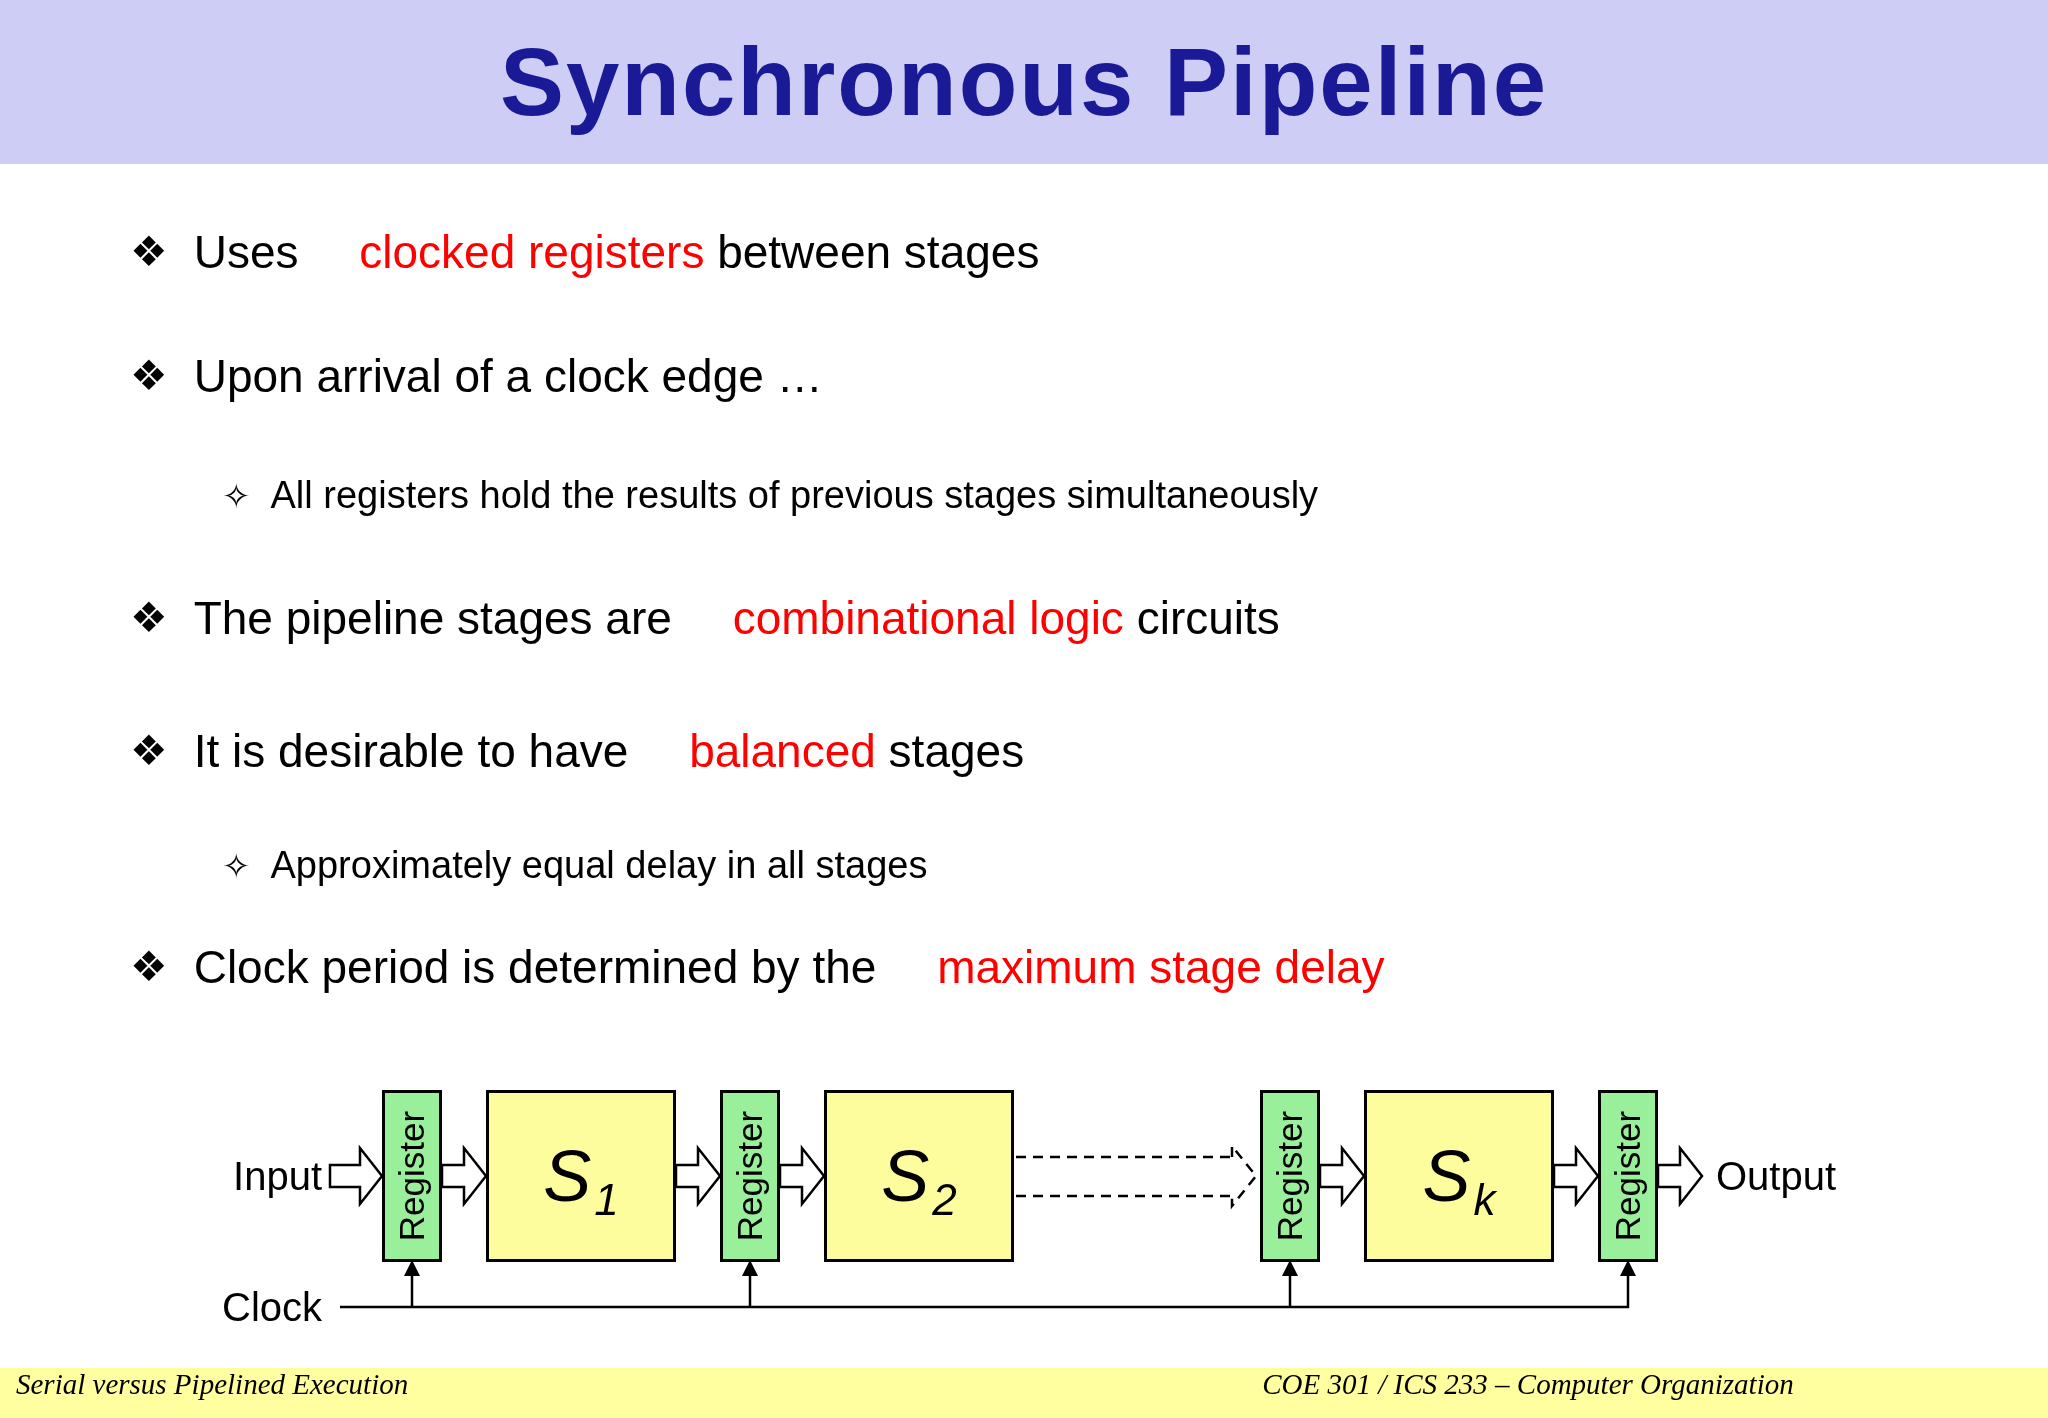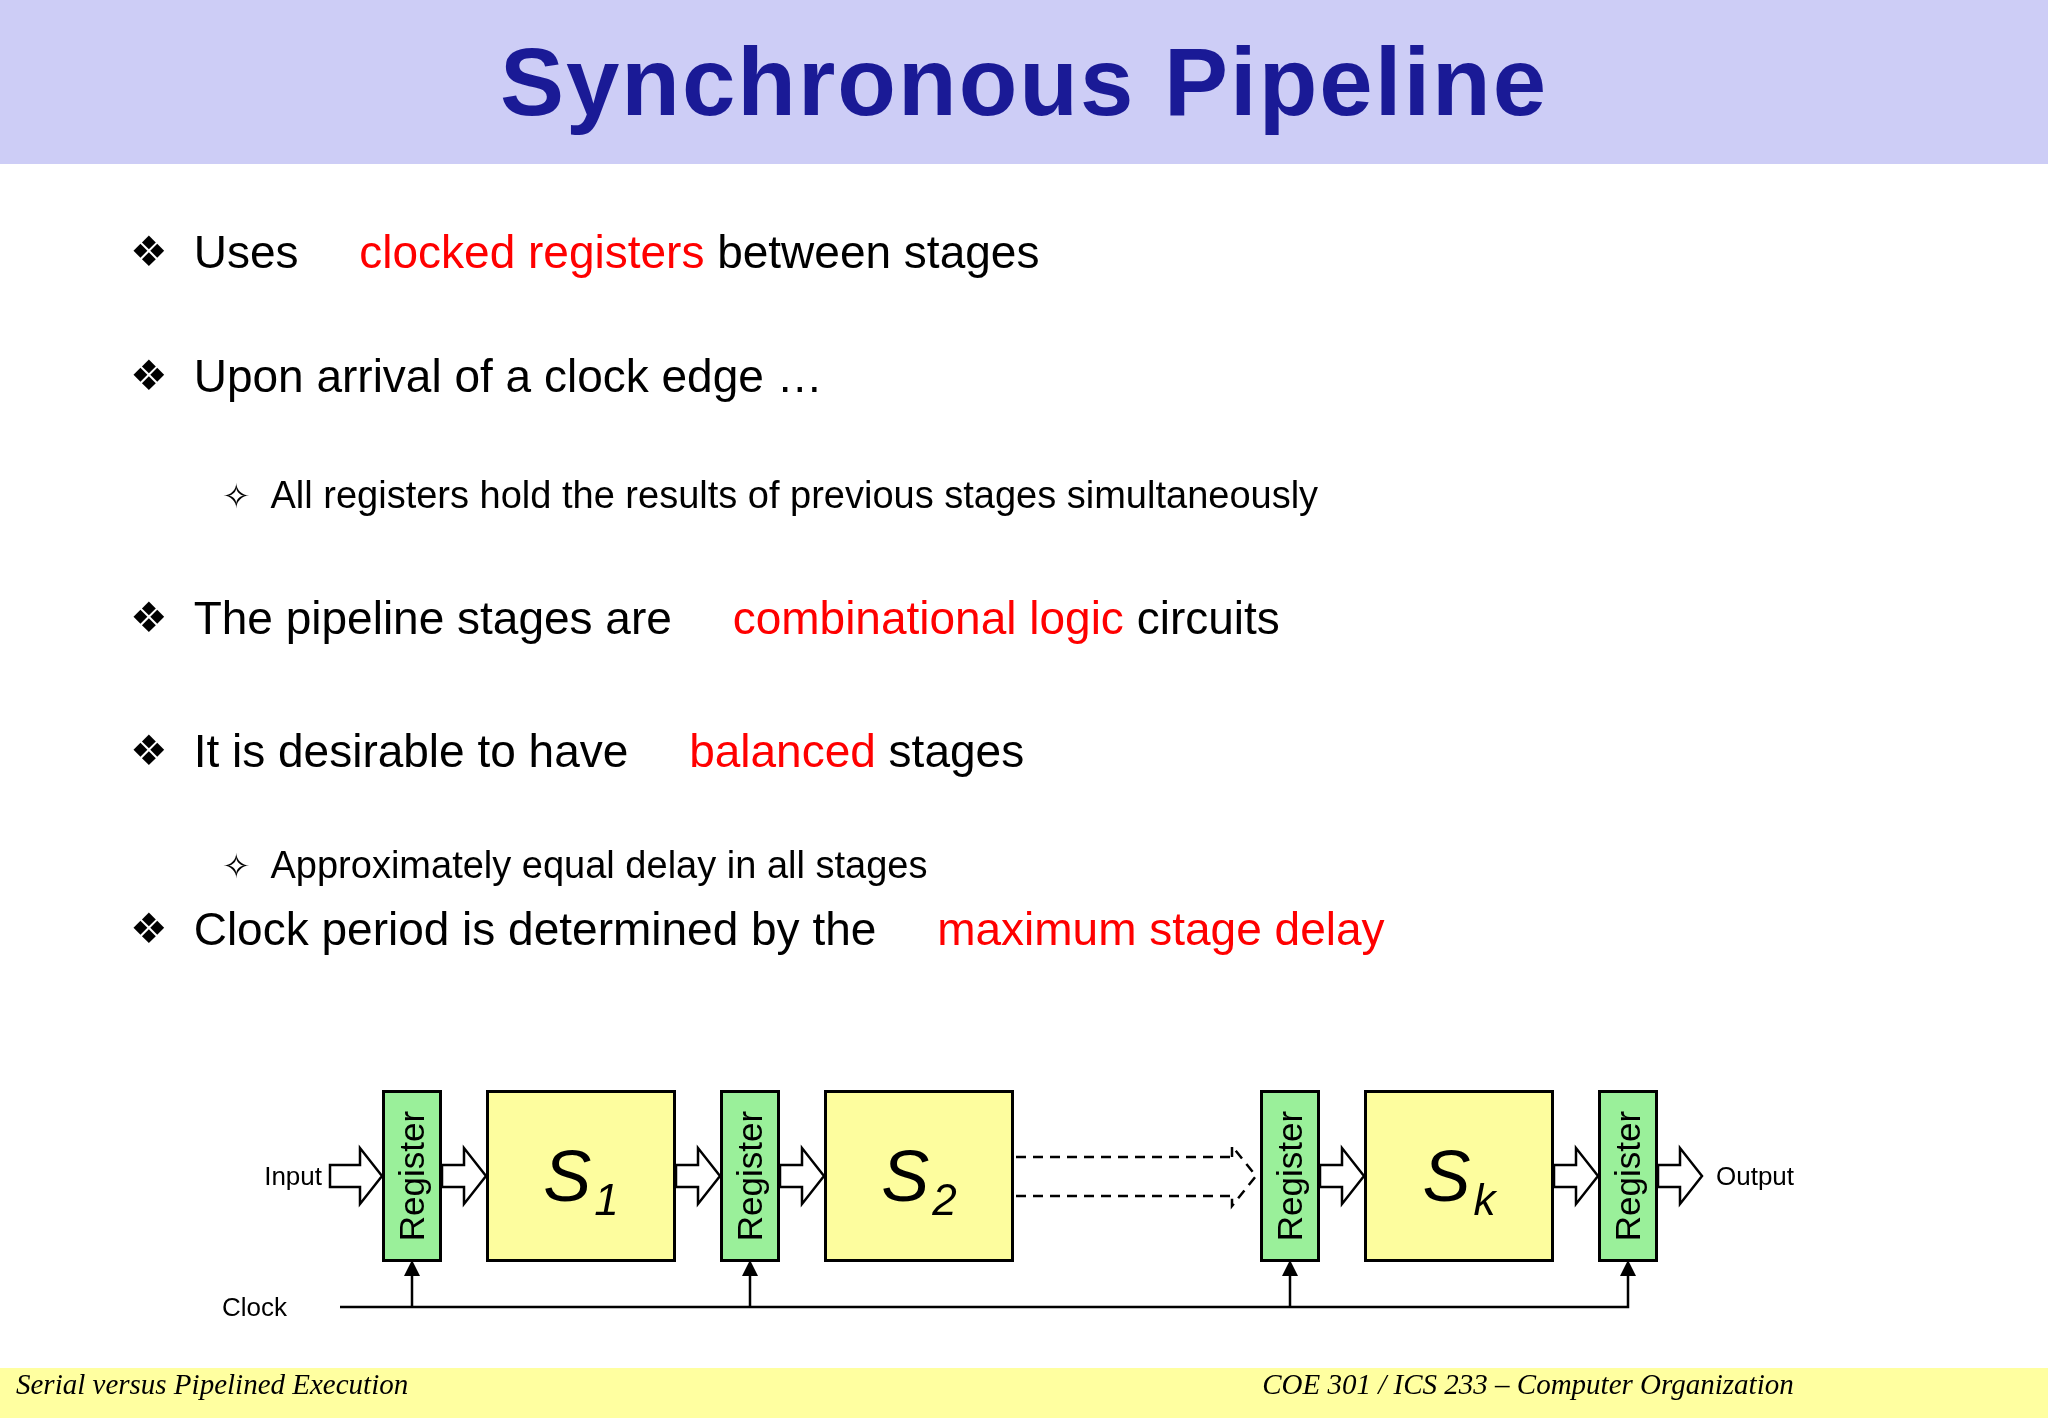--- a/index.html
+++ b/index.html
@@ -38,21 +38,21 @@
   .reg .vlabel {
     transform:rotate(-90deg); white-space:nowrap; font-size:35px; color:#000;
   }
   .stage {
     position:absolute; top:30px; width:190px; height:172px;
     background:#fdfd9e; border:3px solid #000;
     display:flex; align-items:center; justify-content:center; font-style:italic;
   }
   .stage .base { font-size:72px; line-height:1; }
   .stage .ssub { font-size:44px; position:relative; top:24px; margin-left:3px; }
-  .io-label { position:absolute; font-size:26px; line-height:46px; }
+  .io-label { position:absolute; font-size:40px; line-height:46px; }
   .lbl-input  { left:210px; top:93px;  width:112px; text-align:right; }
   .lbl-output { left:1716px; top:93px; }
   .lbl-clock  { left:222px; top:224px; }
 
   
   .footer {
     position:absolute; left:0; bottom:0; width:2048px; height:50px;
     background:#ffffa0; display:flex; 
     font-family:"Liberation Serif", serif; font-style:italic; font-size:29px;
     padding:0 16px;
@@ -85,21 +85,21 @@
 </div>
 
 <div class="bullet main" style="top:724px">
   <span class="marker">❖</span><span><span>It is desirable to have </span><span class="red">balanced</span><span> stages</span></span>
 </div>
 
 <div class="bullet sub" style="top:844px">
   <span class="marker">✧</span><span><span>Approximately equal delay in all stages</span></span>
 </div>
 
-<div class="bullet main" style="top:902px">
+<div class="bullet main" style="top:940px">
   <span class="marker">❖</span><span><span>Clock period is determined by the </span><span class="red">maximum stage delay</span></span>
 </div>
 
 <div class="diagram">
 
   <svg class="connectors" width="2048" height="310" viewBox="0 0 2048 310">
 
     <g fill="#ffffff" stroke="#000000" stroke-width="2.5">
       <path d="M330 105 H360 V88 L382 116 L360 144 V127 H330 Z"></path>
       <path d="M442 105 H464 V88 L486 116 L464 144 V127 H442 Z"></path>

